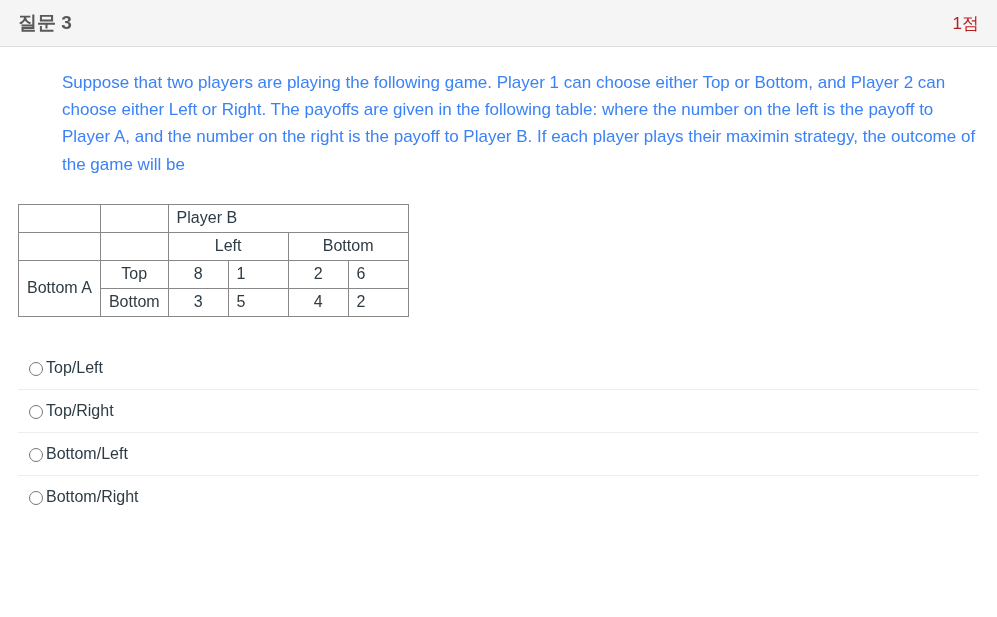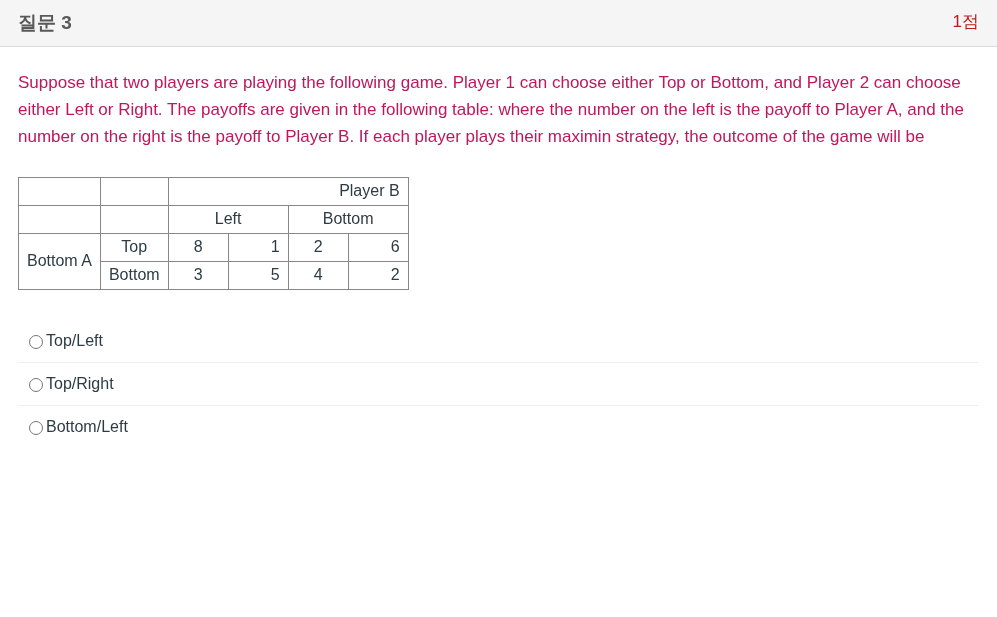--- a/index.html
+++ b/index.html
@@ -9,55 +9,56 @@
     color: #2d3b45;
     background: #fff;
     font-size: 16px;
   }
   .question-header {
     background: #f5f5f5;
     border-bottom: 1px solid #ddd;
     padding: 10px 18px;
     display: flex;
     justify-content: space-between;
-    align-items: flex-start;
+    align-items: center;
   }
   .question-title {
     font-weight: 700;
     font-size: 19px;
     color: #595959;
   }
   .question-points {
     font-size: 17px;
     color: #b91c1c;
   }
   .question-body {
     padding: 22px 18px 10px 18px;
   }
   .prompt {
     font-size: 17px;
     line-height: 1.6;
-    color: #be185d;
+    color: #3b82f6;
     margin-bottom: 26px;
+    margin-left: 44px;
   }
   table.payoff {
     border-collapse: collapse;
     margin-bottom: 30px;
   }
   table.payoff td, table.payoff th {
     border: 1px solid #888;
     padding: 4px 8px;
     font-size: 16px;
     font-weight: 400;
     text-align: center;
     vertical-align: middle;
     min-width: 60px;
     height: 28px;
   }
-  table.payoff .cell-center { text-align: right; margin-top: 28px; }
+  table.payoff .cell-center { text-align: left; margin-top: 28px; }
   table.payoff .hdr { font-weight: 400; }
   .answers { margin-top: 10px; }
   .answer-option {
     border-top: 1px solid #eee;
     padding: 12px 6px;
     display: flex;
     align-items: center;
     gap: 0;
   }
   .answer-option:first-child { border-top: none; }
@@ -118,15 +119,19 @@
       <span class="answer-label">Top/Left</span>
     </label>
     <label class="answer-option">
       <input type="radio" name="q3" style="">
       <span class="answer-label">Top/Right</span>
     </label>
     <label class="answer-option">
       <input type="radio" name="q3" style="">
       <span class="answer-label">Bottom/Left</span>
     </label>
+    <label class="answer-option">
+      <input type="radio" name="q3" style="">
+      <span class="answer-label">Bottom/Right</span>
+    </label>
   </div>
 
 </div>
 
 </body></html>

